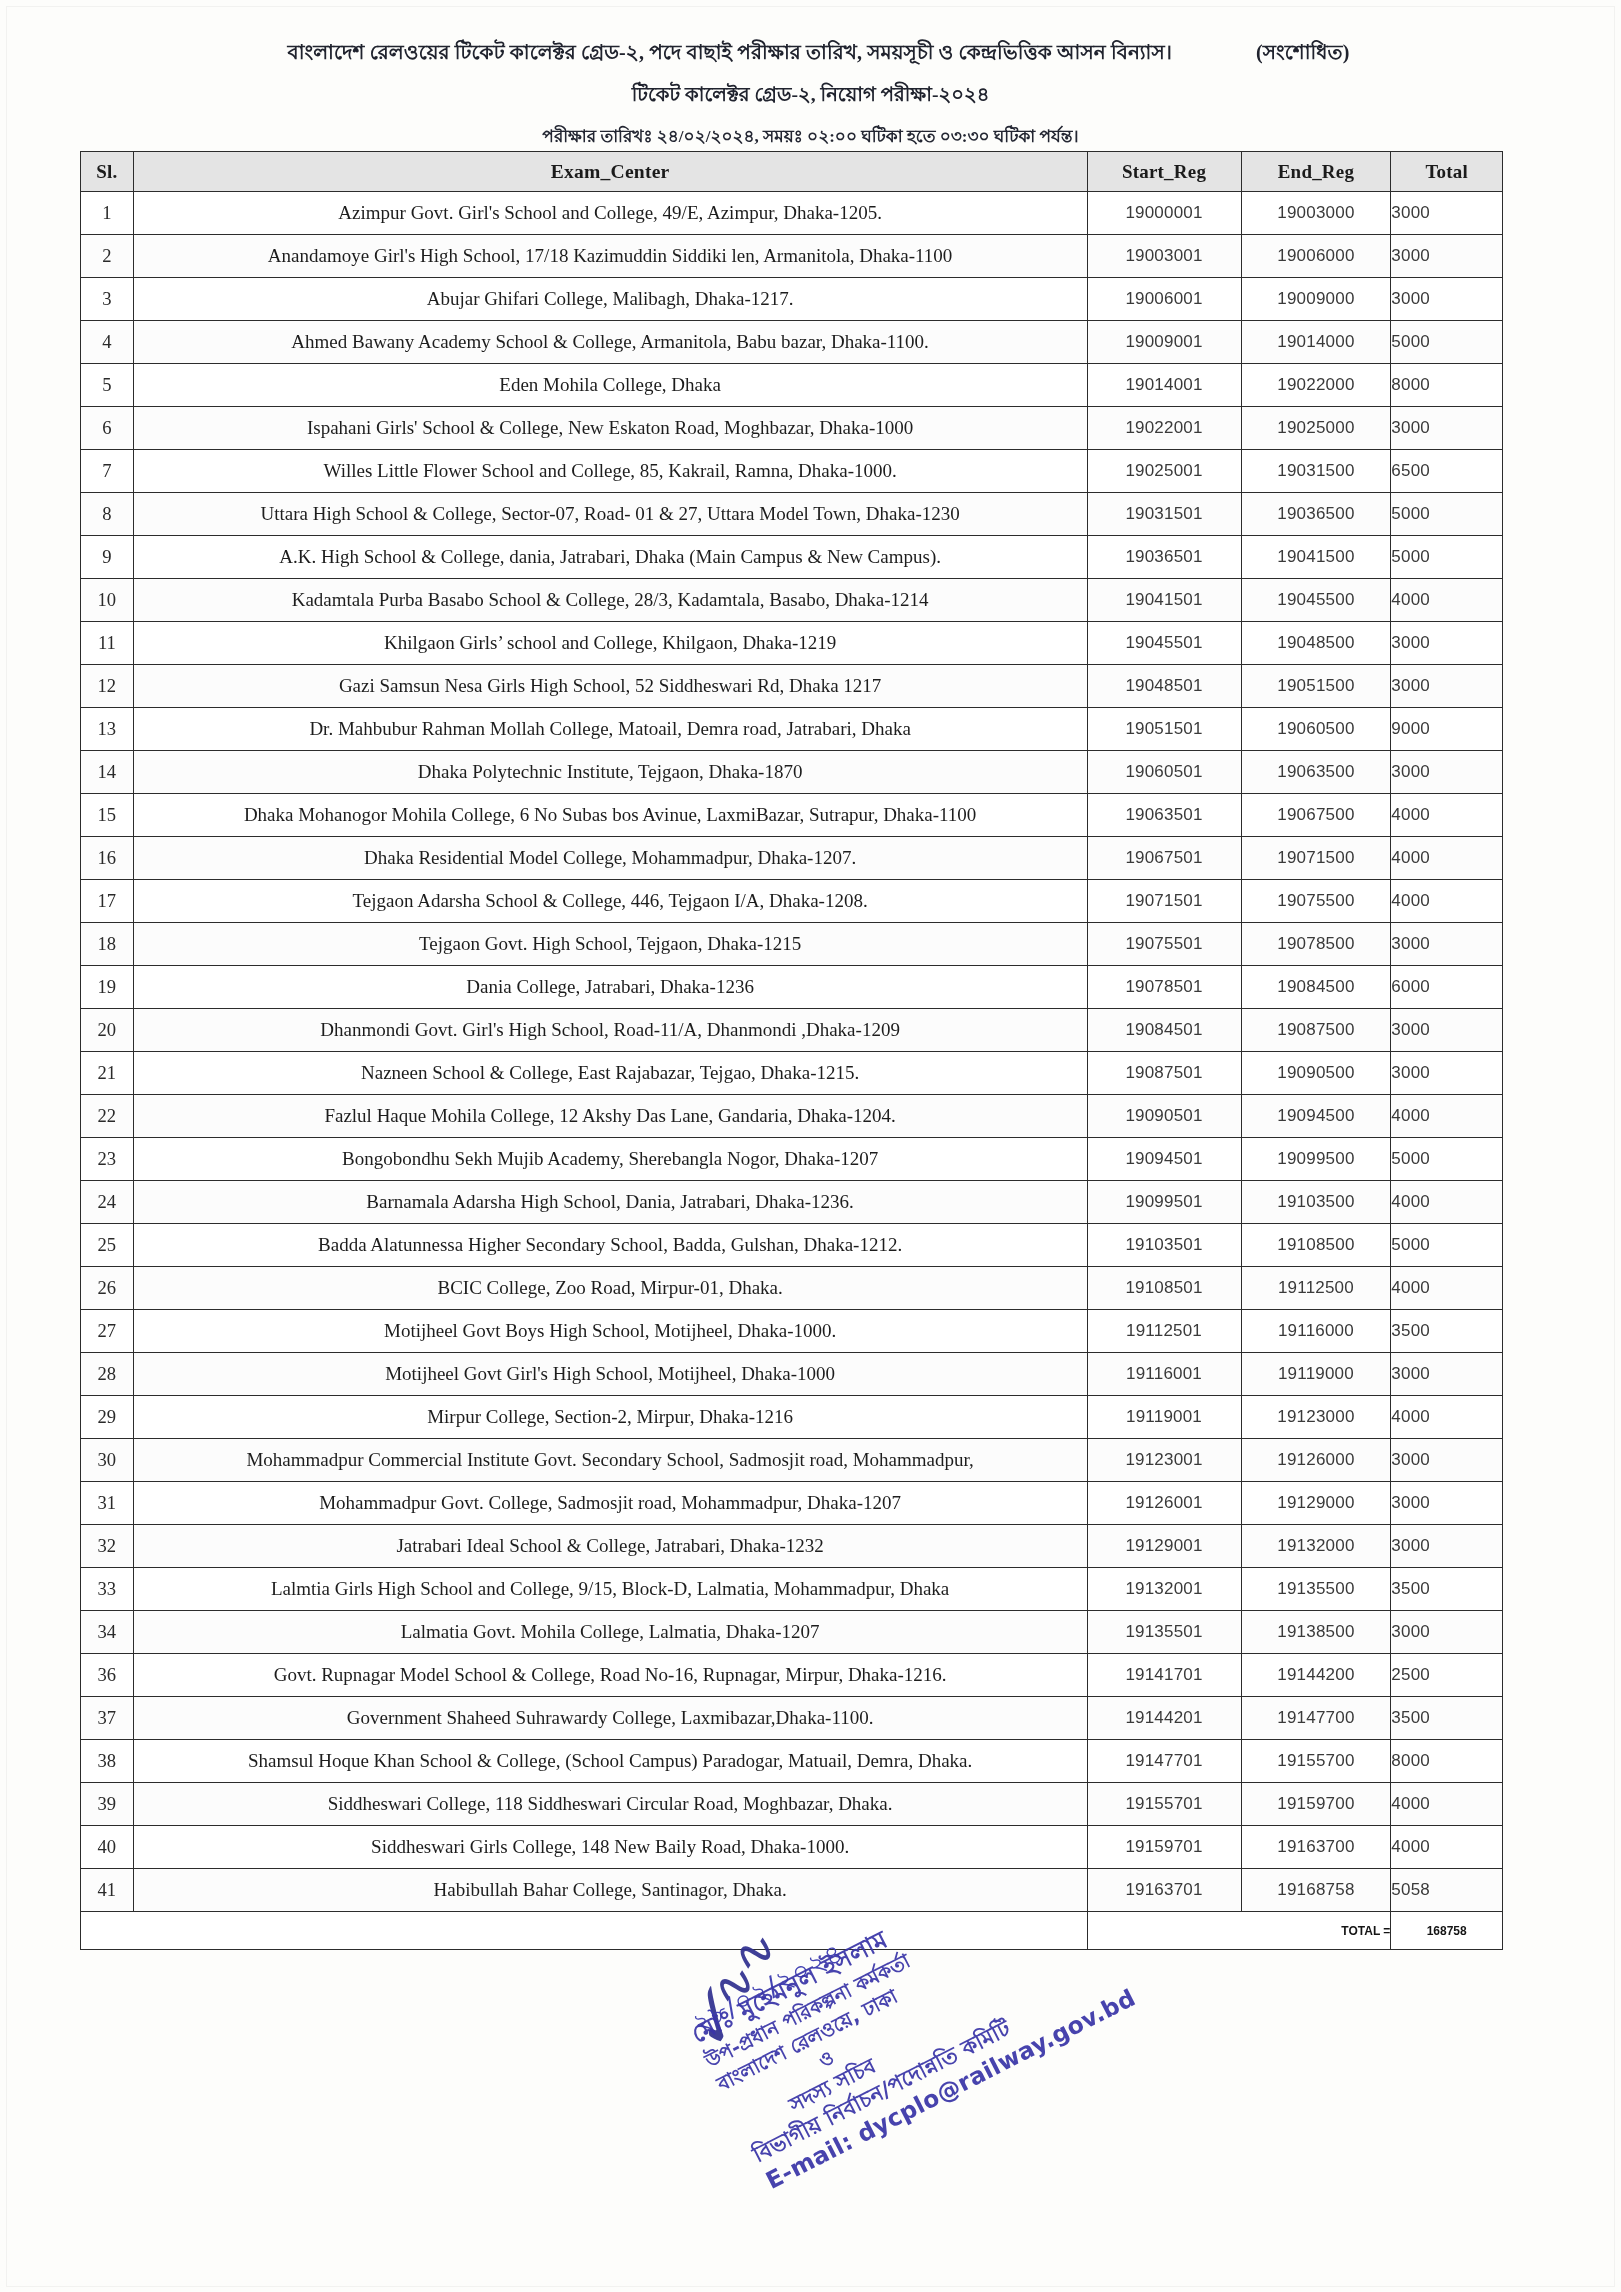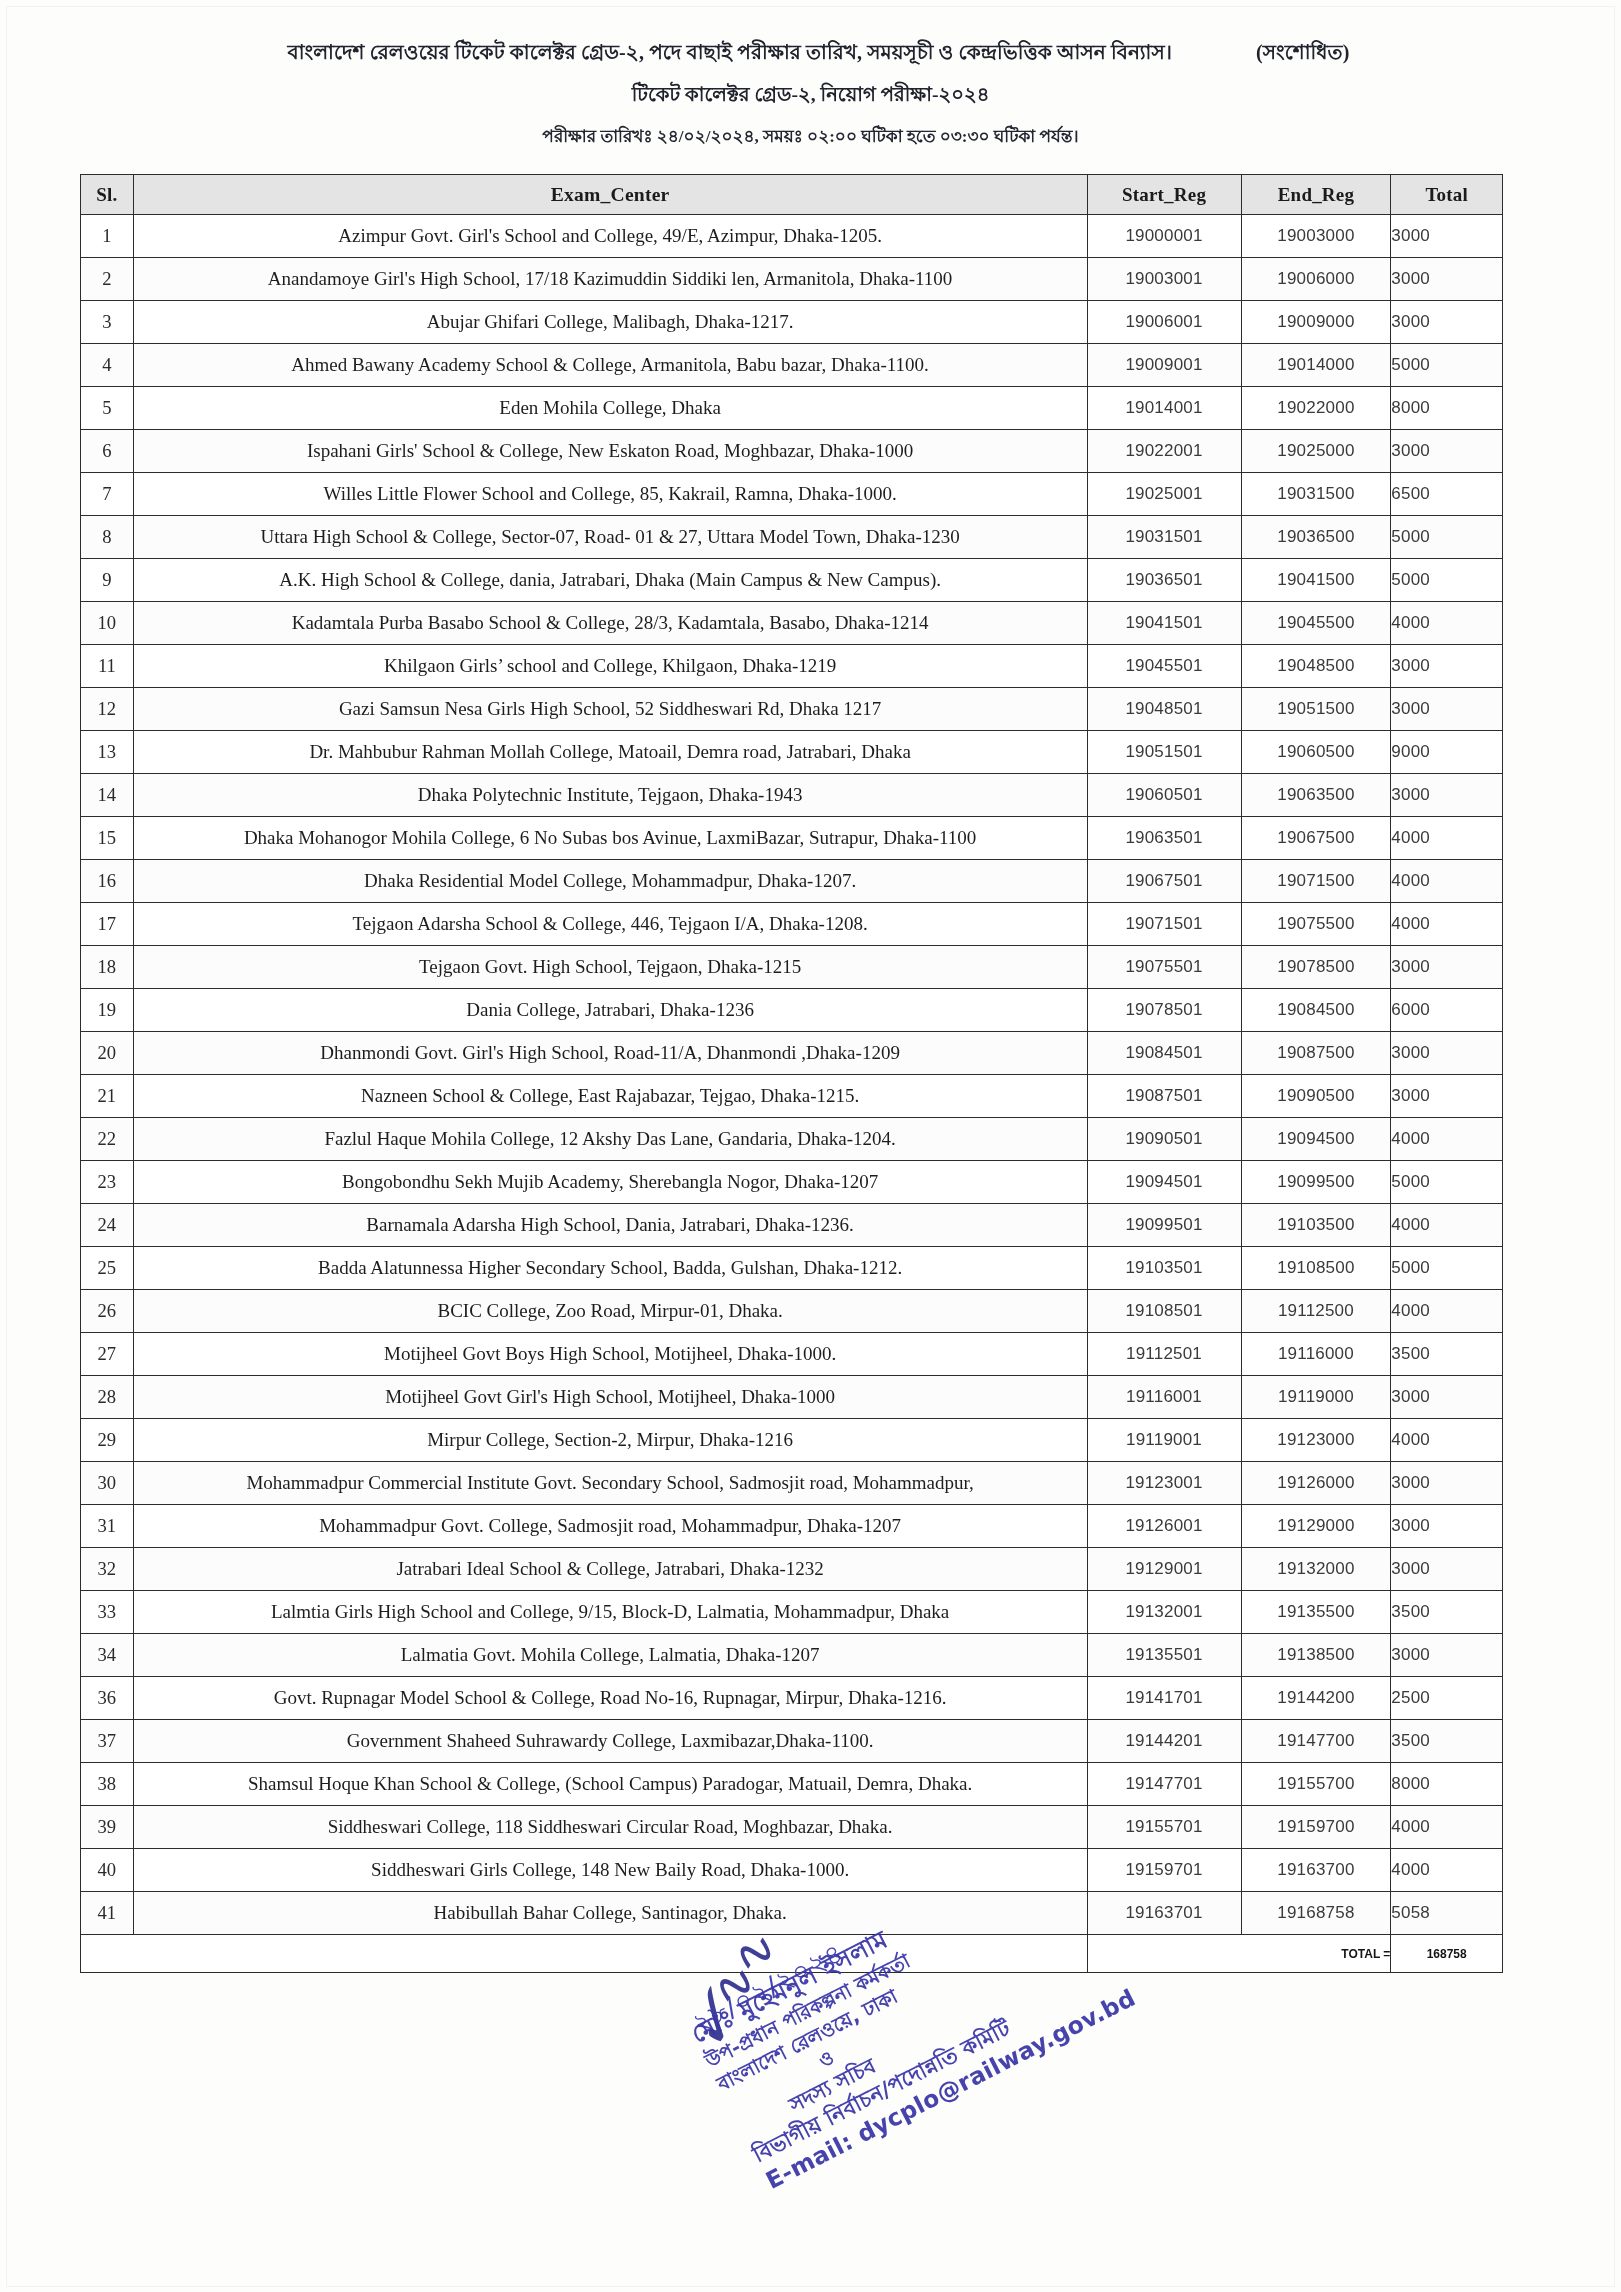--- a/index.html
+++ b/index.html
@@ -62,21 +62,21 @@
     margin-top: 10.8px;
     font-size: 17px;
     font-weight: 700;
     color: #232632;
   }
 
   
   .table-wrap {
     position: absolute;
     left: 80px;
-    top: 174px;
+    top: 151px;
     width: 1423px;
   }
   table.center-table {
     width: 100%;
     border-collapse: collapse;
     table-layout: fixed;
     background: #fff;
   }
   table.center-table th,
   table.center-table td {
@@ -361,21 +361,21 @@
           </tr>
           <tr>
             <td class="sl">13</td>
             <td class="name">Dr. Mahbubur Rahman Mollah College, Matoail, Demra road, Jatrabari, Dhaka</td>
             <td class="reg">19051501</td>
             <td class="reg">19060500</td>
             <td class="total">9000</td>
           </tr>
           <tr>
             <td class="sl">14</td>
-            <td class="name">Dhaka Polytechnic Institute, Tejgaon, Dhaka-1943</td>
+            <td class="name">Dhaka Polytechnic Institute, Tejgaon, Dhaka-1870</td>
             <td class="reg">19060501</td>
             <td class="reg">19063500</td>
             <td class="total">3000</td>
           </tr>
           <tr>
             <td class="sl">15</td>
             <td class="name">Dhaka Mohanogor Mohila College, 6 No Subas bos Avinue, LaxmiBazar, Sutrapur, Dhaka-1100</td>
             <td class="reg">19063501</td>
             <td class="reg">19067500</td>
             <td class="total">4000</td>

